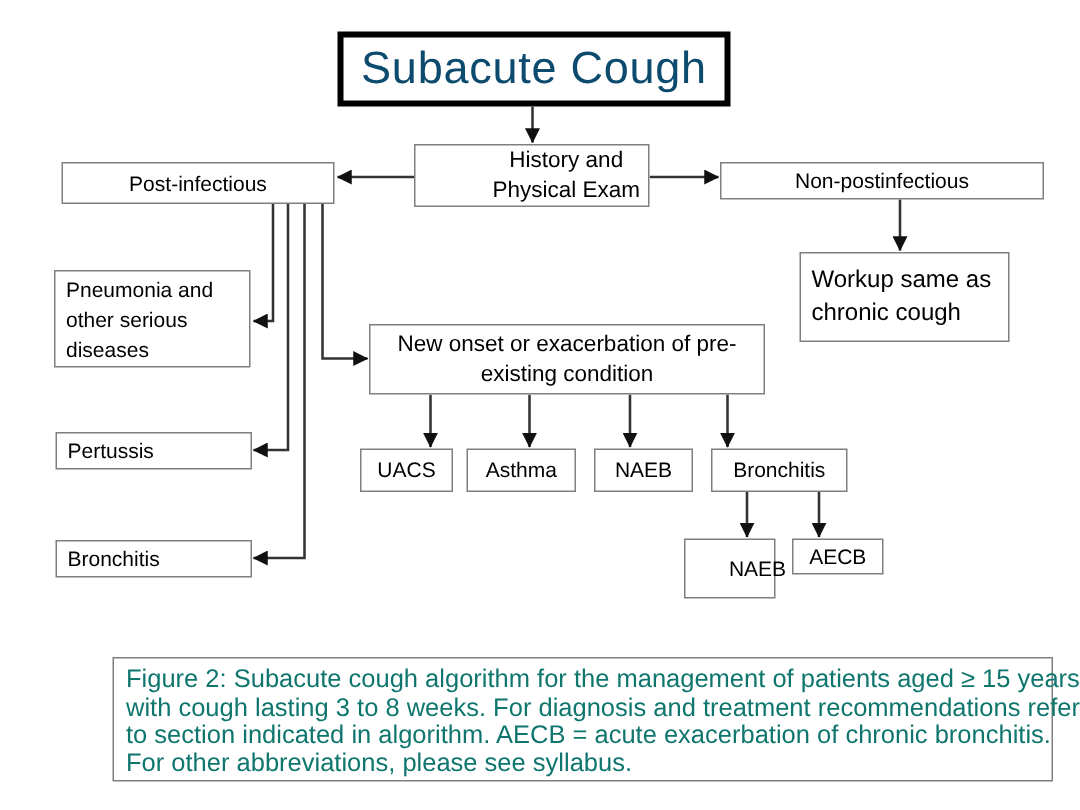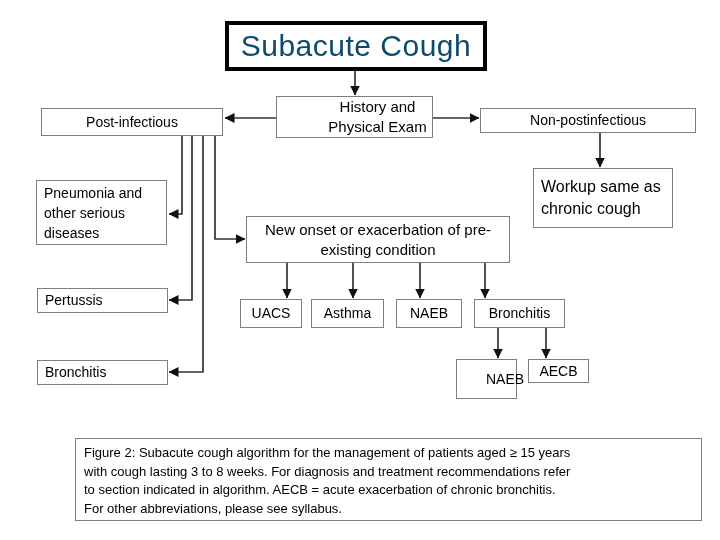--- a/index.html
+++ b/index.html
@@ -71,23 +71,23 @@
   .gerd          { left: 396px; top: 299px; width:  66px; height: 29px; }
   .bronch-right  { left: 474px; top: 299px; width:  91px; height: 29px; }
   .naeb          { left: 456px; top: 359px; width:  61px; height: 40px; padding-left: 37px; }
   .aecb          { left: 528px; top: 359px; width:  61px; height: 24px; }
   .caption-box {
     position: absolute;
     left: 75px; top: 438px; width: 627px; height: 83px;
     box-sizing: border-box;
     border: 1px solid #7f7f7f;
     background: #ffffff;
-    color: #000000;
+    color: #0f766e;
     padding: 5px 8px;
-    font-size: 13px;
+    font-size: 17px;
     line-height: 18.5px;
     z-index: 2;
   }
   .caption-line { white-space: nowrap; }
   .connectors polyline, .connectors line {
     fill: none;
     stroke: #333333;
     stroke-width: 1.7;
   }
 </style>

